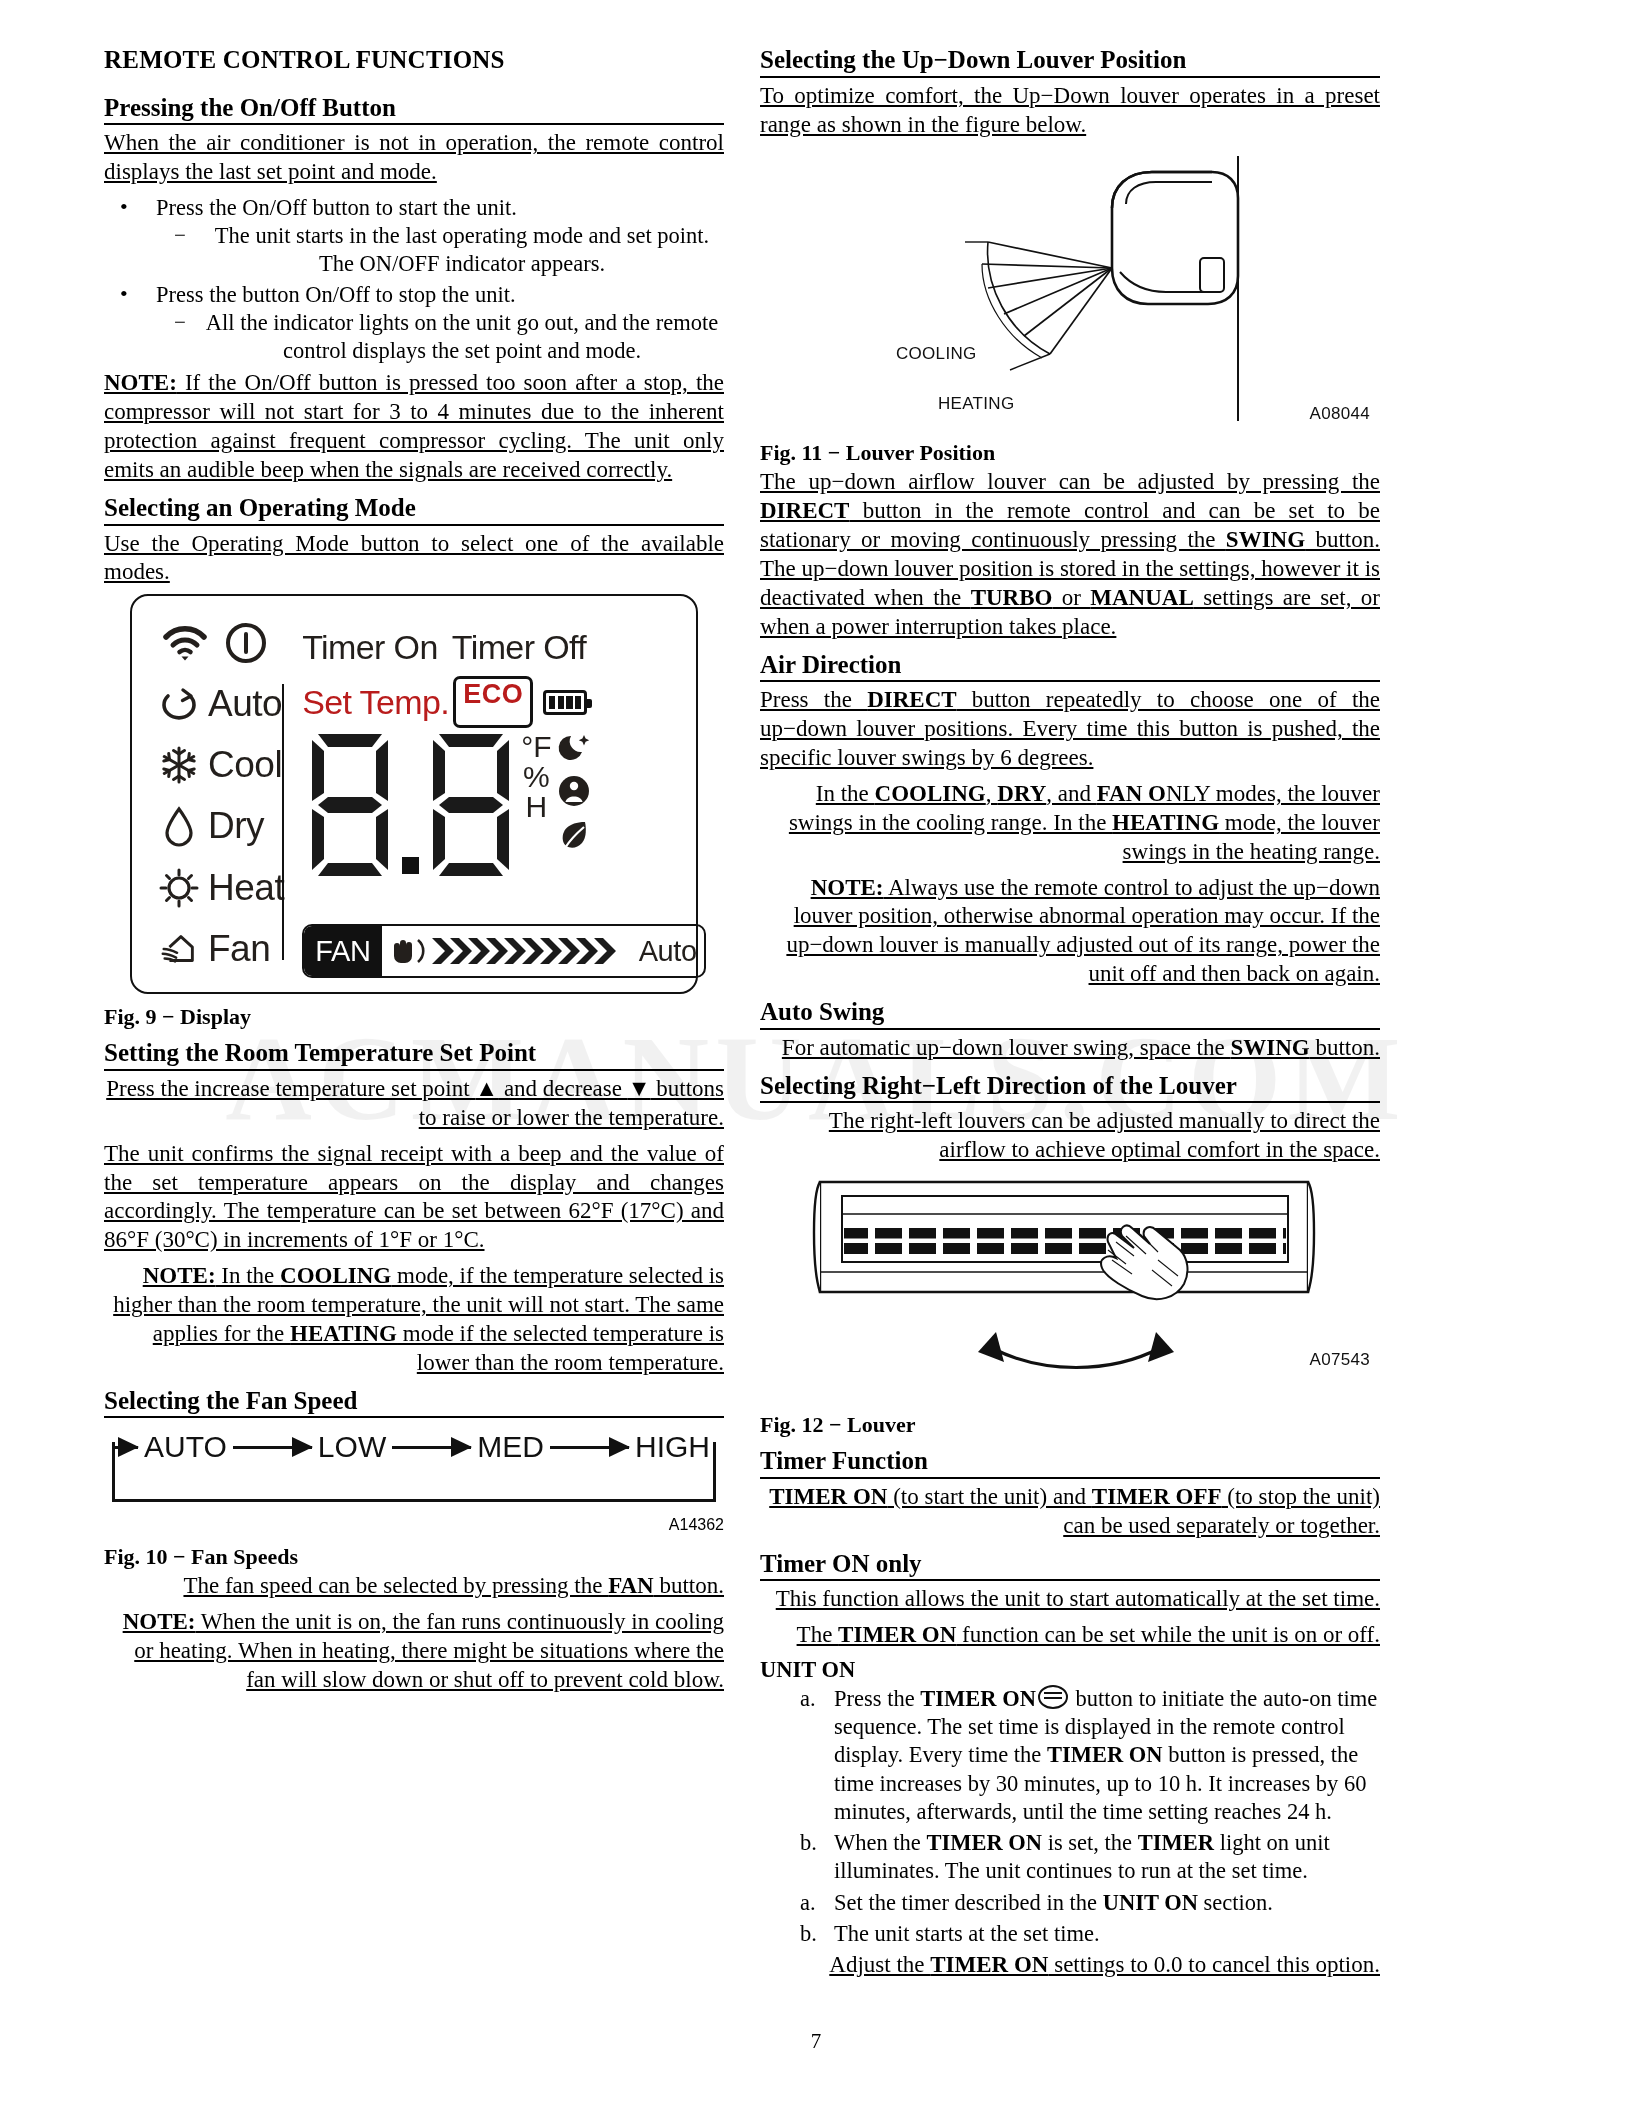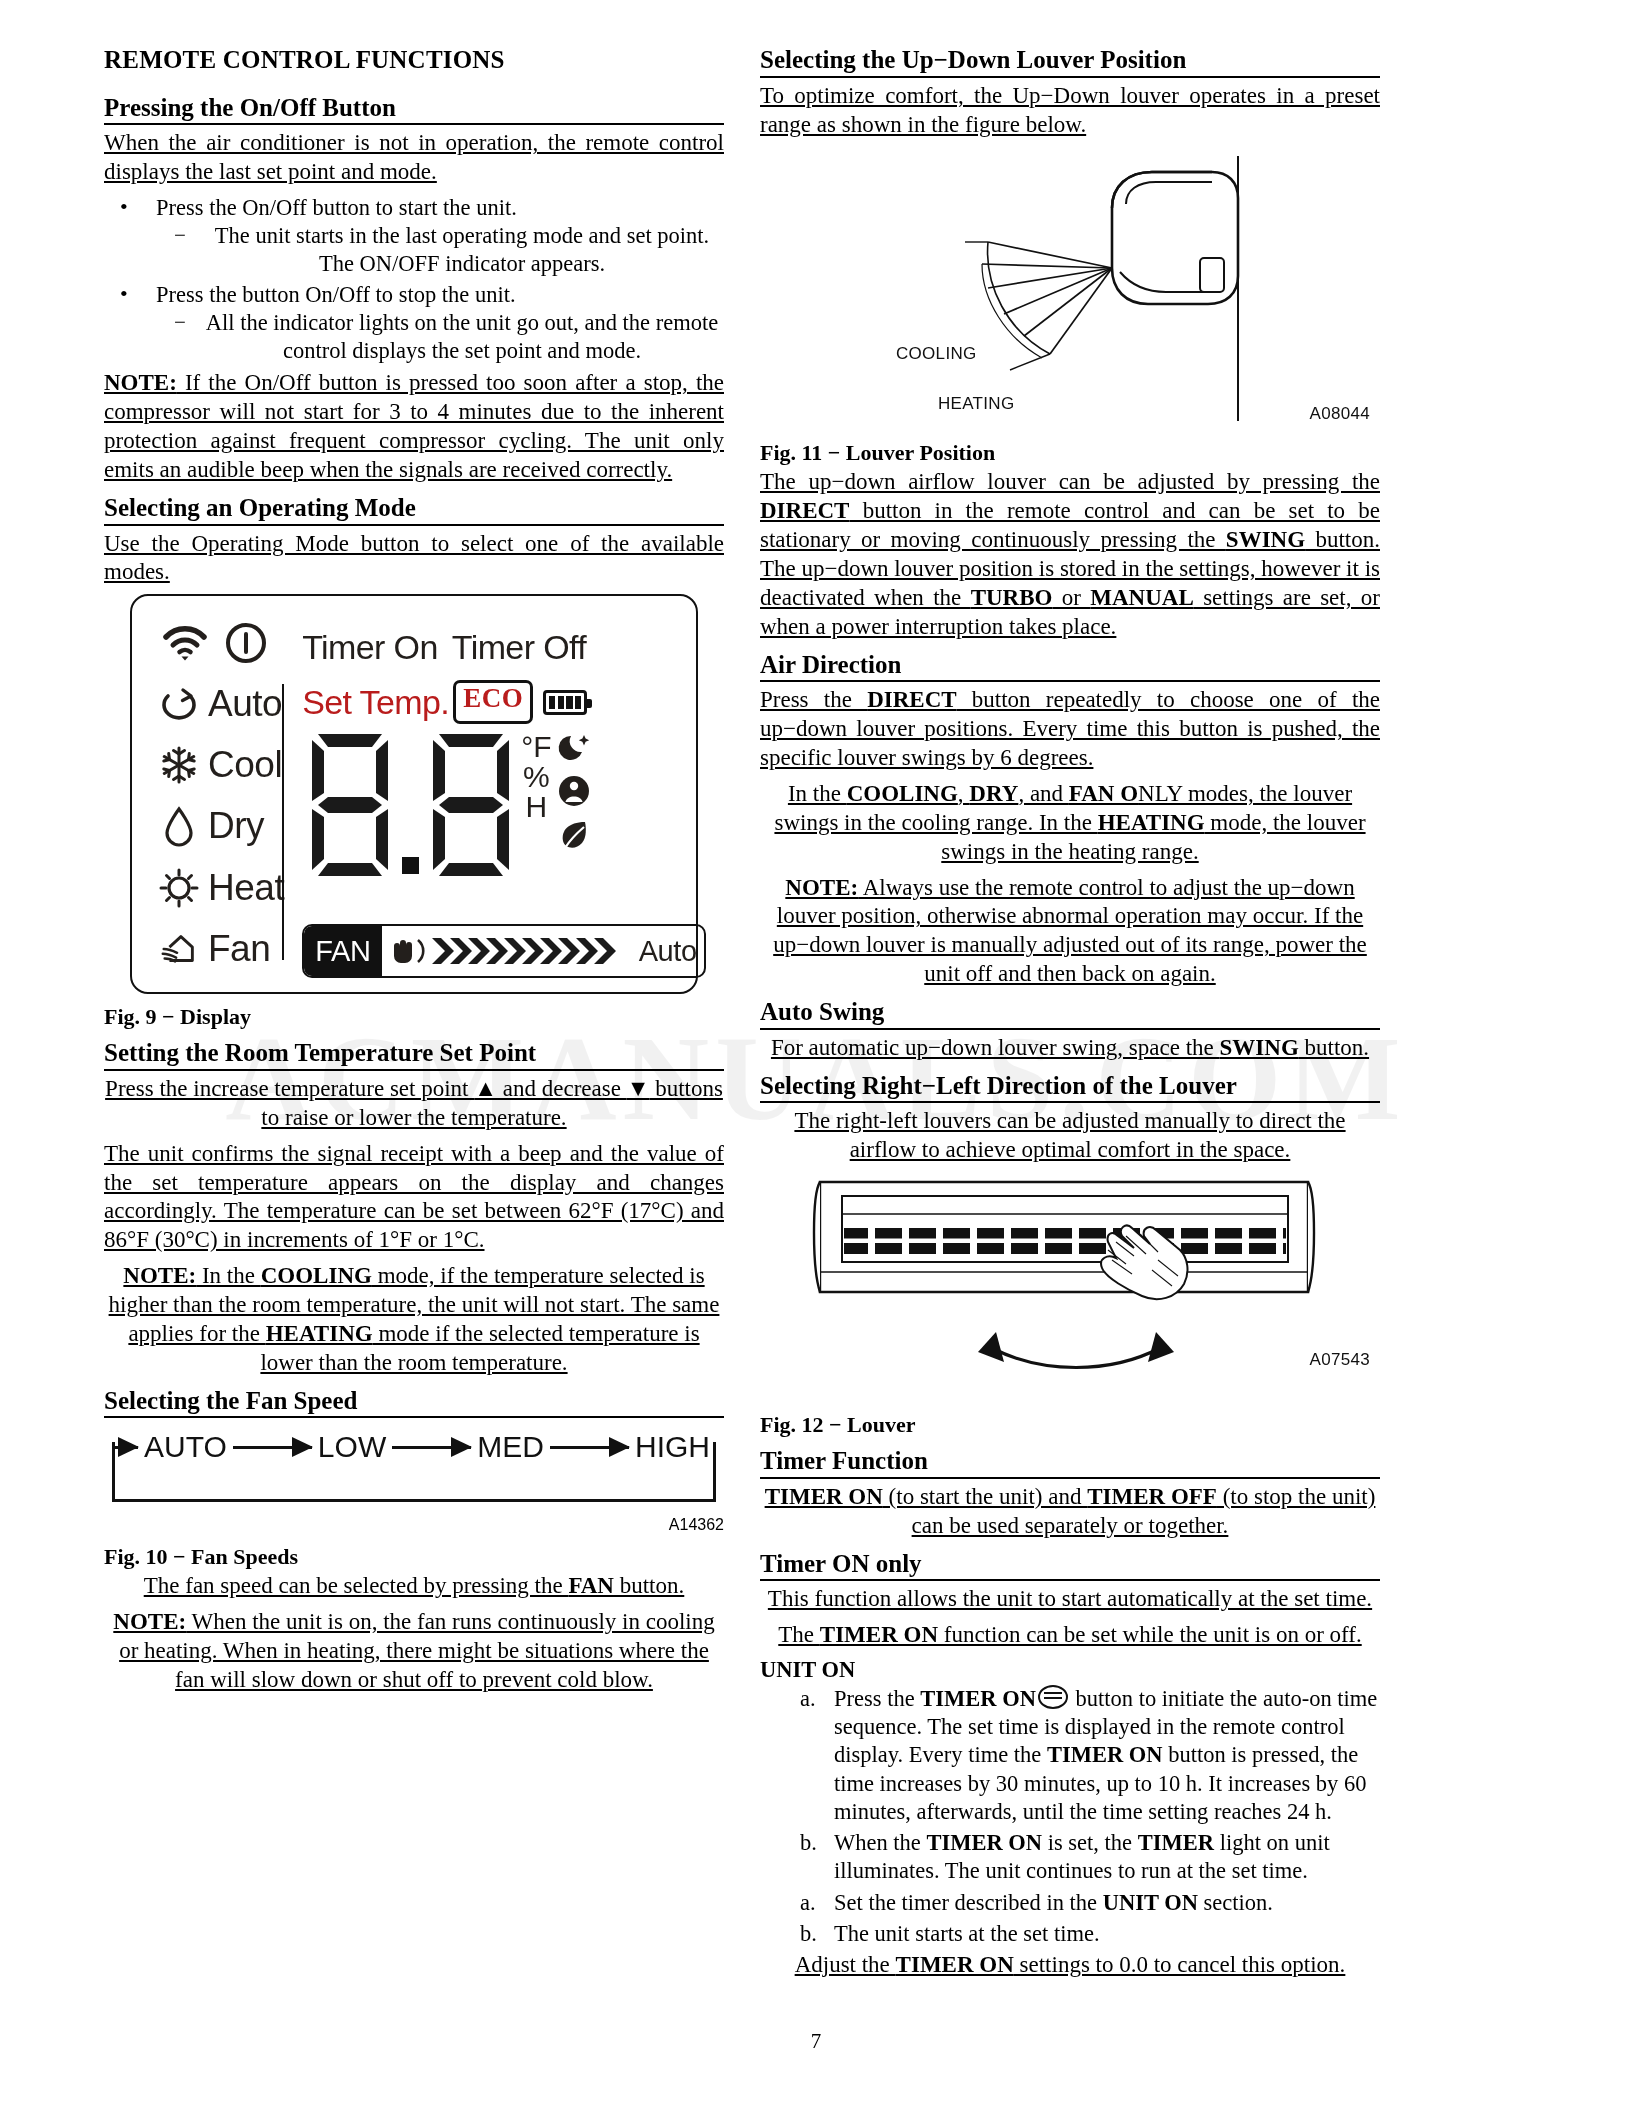--- a/index.html
+++ b/index.html
@@ -49,21 +49,21 @@
     line-height: 1.15;
   }
   p.body {
     font-size: 23px;
     line-height: 1.255;
     margin: 0 0 7px 0;
     text-align: justify;
     text-justify: inter-word;
     text-decoration: underline;
   }
-  p.body.nojust { text-align: center; }
+  p.body.nojust { text-align: right; }
   b { font-weight: bold; }
   ul.bl {
     list-style: none;
     margin: 0 0 4px 0;
     padding: 0;
   }
   ul.bl > li {
     font-size: 22.5px;
     line-height: 1.255;
     position: relative;
@@ -194,24 +194,23 @@
     display: flex;
     align-items: center;
     gap: 4px;
     height: 52px;
   }
   .eco-box {
     border: 3px solid #111;
     border-radius: 7px;
     font-weight: bold;
     font-size: 27px;
-    padding: 0px 7px 8px 7px;
+    padding: 0px 7px 16px 7px;
     line-height: 1.12;
     letter-spacing: 0.5px;
-    font-family: Liberation Serif, serif;
   }
   .batt {
     width: 44px; height: 25px;
     border: 3px solid #111;
     border-radius: 4px;
     position: relative;
     display: flex;
     align-items: center;
     gap: 2.5px;
     padding: 0 3px;

